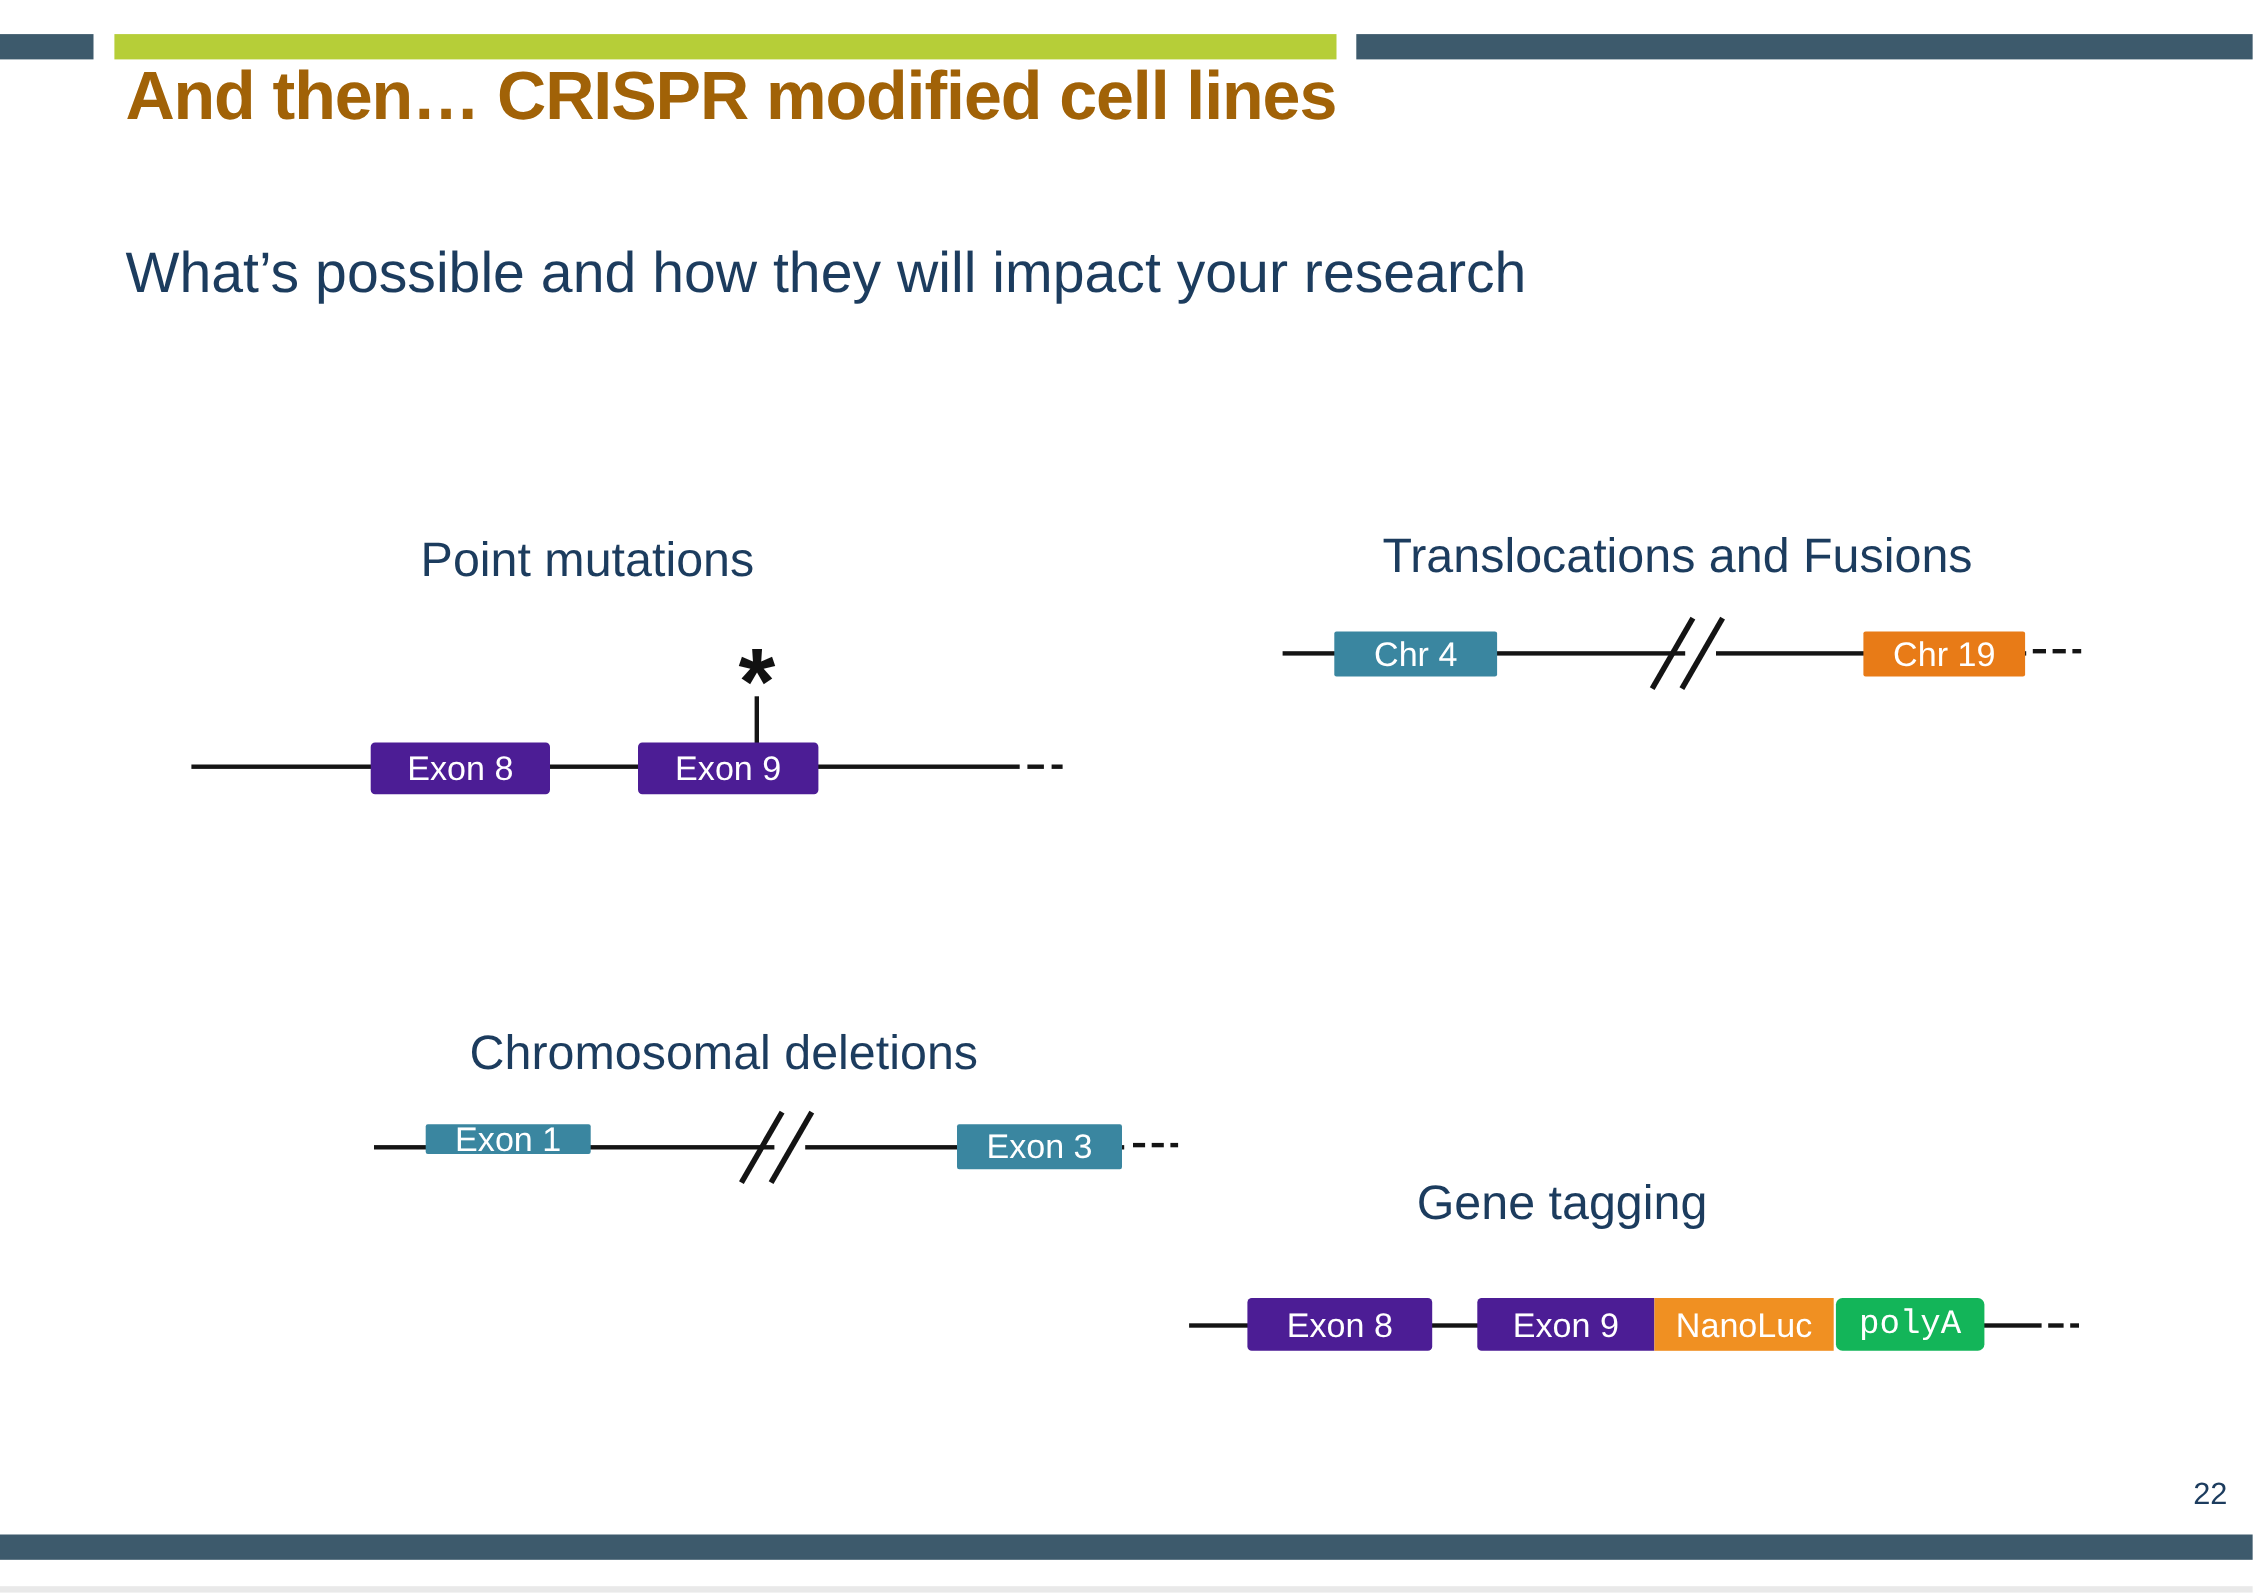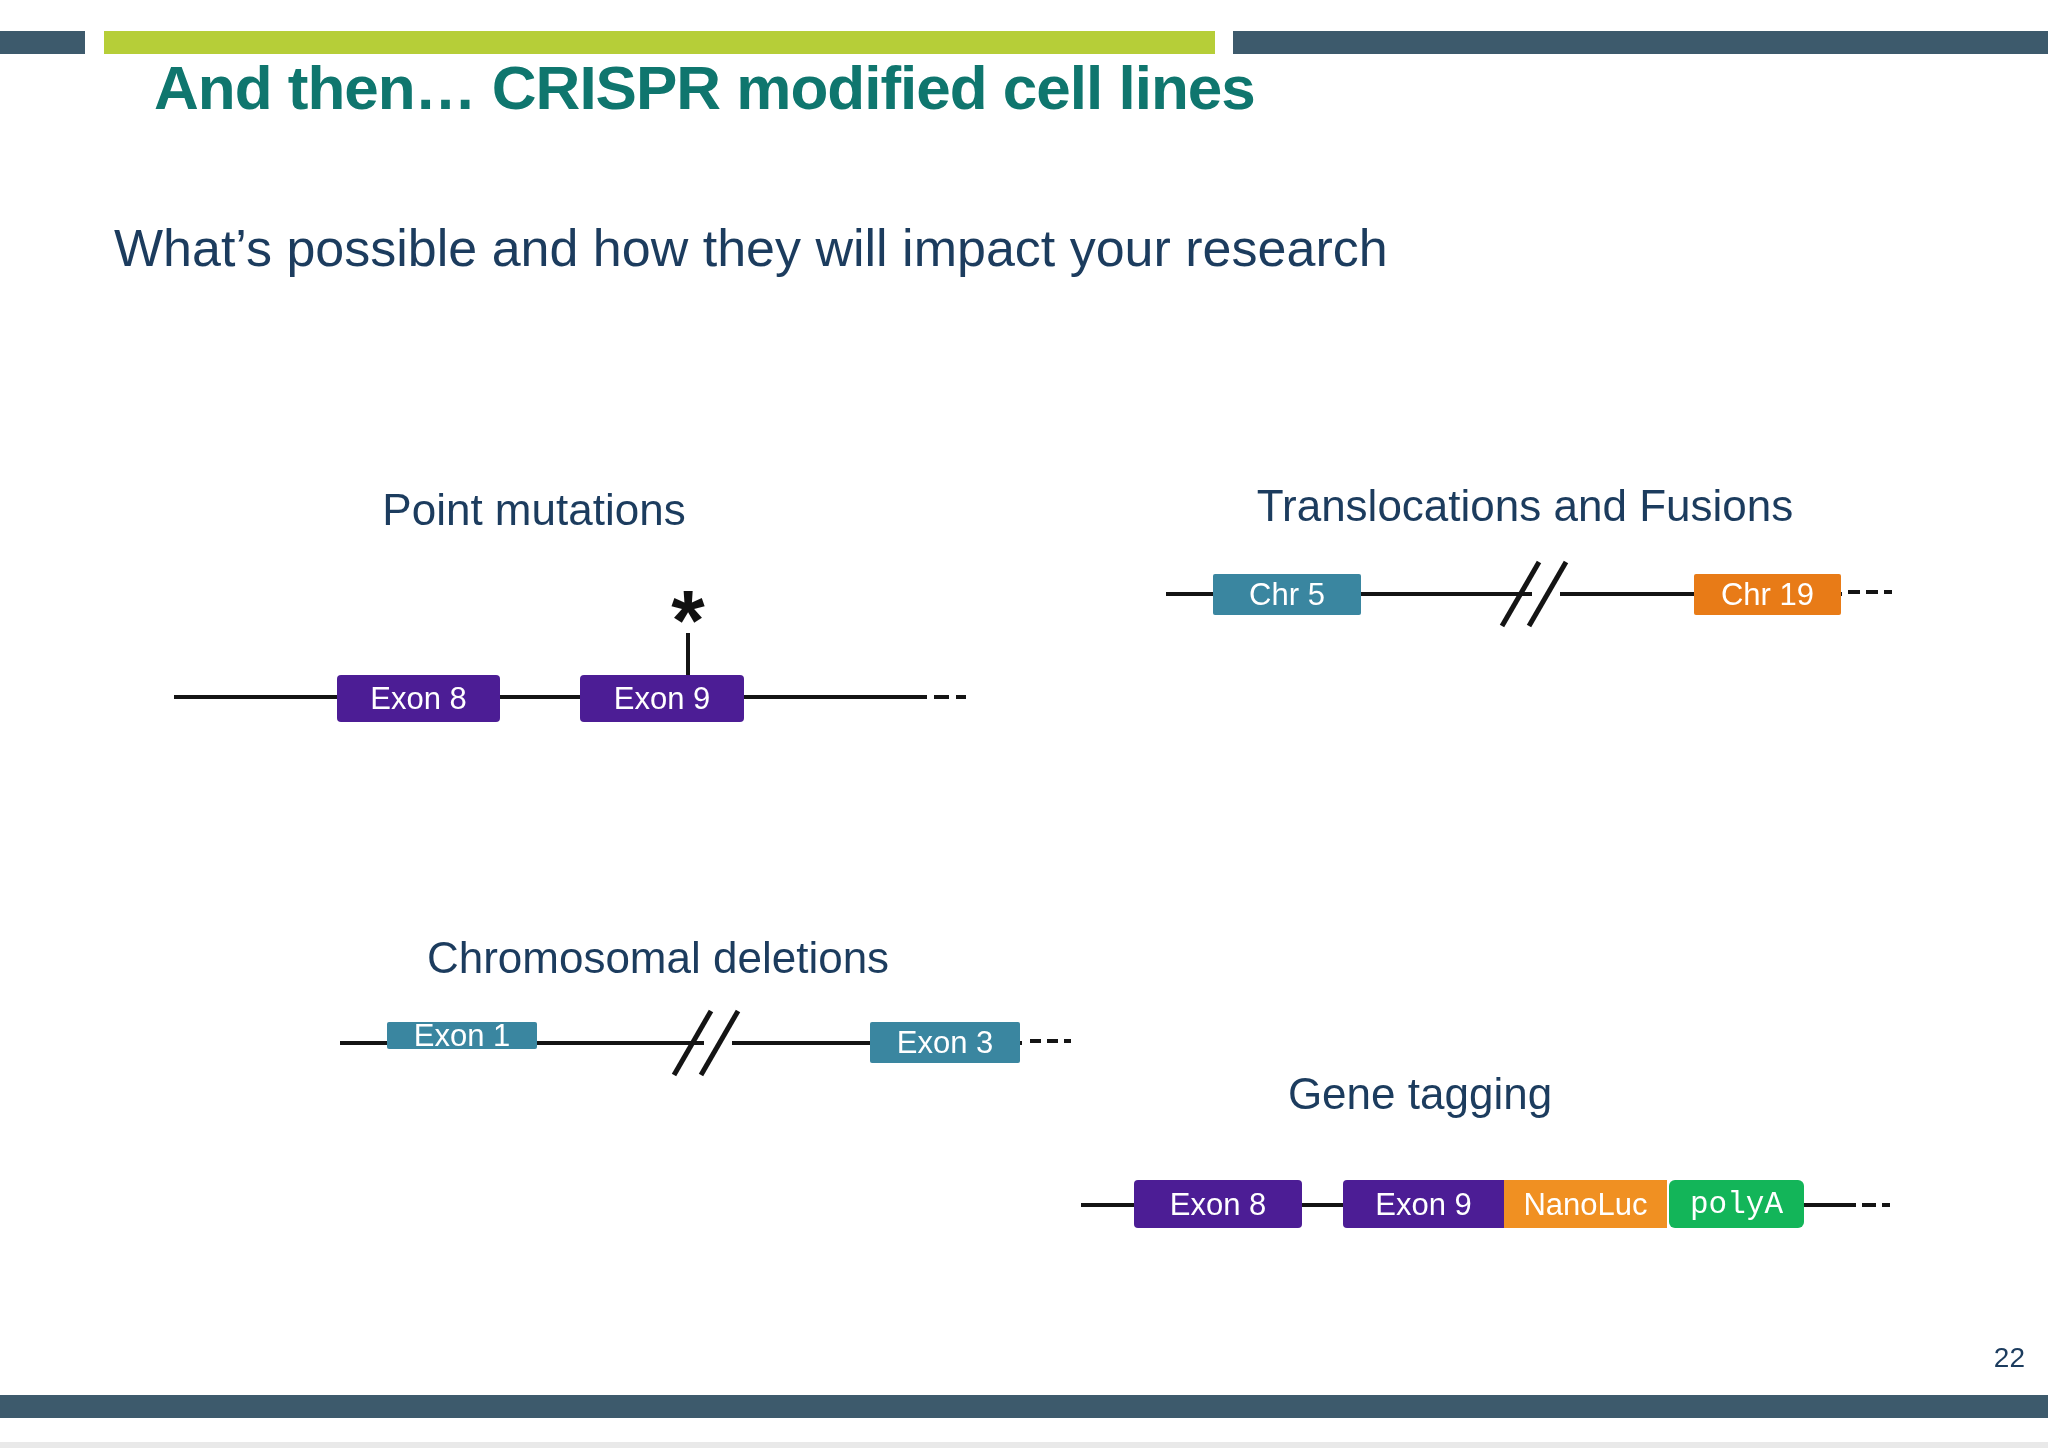--- a/index.html
+++ b/index.html
@@ -9,23 +9,22 @@
   }
   
   .bar{position:absolute;height:23px;top:31px;}
   .bar-slate{background:#3d5a6c;}
   .bar-green{background:#b6ce38;}
   .footer-bar{position:absolute;left:0;top:1395px;width:2048px;height:23px;background:#3d5a6c;}
   .footer-edge{position:absolute;left:0;top:1442px;width:2048px;height:6px;background:#e9e9e9;}
   
   .slide-title{
     position:absolute;left:114px;top:55px;width:1200px;
-    font-size:62px;font-weight:bold;color:#0f766e;letter-spacing:-1px;line-height:1.05;
+    font-size:62px;font-weight:bold;color:#a16207;letter-spacing:-1px;line-height:1.05;
     white-space:nowrap;
-    margin-left:40px;
   }
   .slide-subtitle{
     position:absolute;left:114px;top:220px;width:1500px;
     font-size:52px;color:#1c3c5e;line-height:1.1;white-space:nowrap;
   }
   .section-label{
     position:absolute;font-size:44px;color:#1c3c5e;text-align:center;white-space:nowrap;line-height:1.1;
   }
   .page-number{
     position:absolute;left:1955px;top:1342px;width:70px;text-align:right;
@@ -67,21 +66,21 @@
 <div class="asterisk" style="left:658px;top:585px;">*</div>
 <div class="stem" style="left:686px;top:633px;height:43px;"></div>
 <div class="gbox maroon" style="left:337px;top:675px;width:163px;height:47px;">Exon 8</div>
 <div class="gbox maroon" style="left:580px;top:675px;width:164px;height:47px;">Exon 9</div>
 
 <div class="section-label" style="left:1225px;top:482px;width:600px;">Translocations and Fusions</div>
 <div class="hline" style="left:1166px;top:592px;width:366px;"></div>
 <div class="hline" style="left:1560px;top:592px;width:282px;"></div>
 <div class="slash" style="left:1518px;top:557px;"></div>
 <div class="slash" style="left:1545px;top:557px;"></div>
-<div class="gbox teal" style="left:1213px;top:574px;width:148px;height:41px;">Chr 5</div>
+<div class="gbox teal" style="left:1213px;top:574px;width:148px;height:41px;">Chr 4</div>
 <div class="gbox orange" style="left:1694px;top:574px;width:147px;height:41px;">Chr 19</div>
 <div class="dash" style="left:1848px;top:590px;width:12px;"></div>
 <div class="dash" style="left:1866px;top:590px;width:12px;"></div>
 <div class="dash" style="left:1884px;top:590px;width:8px;"></div>
 
 <div class="section-label" style="left:358px;top:934px;width:600px;">Chromosomal deletions</div>
 <div class="hline" style="left:340px;top:1041px;width:364px;"></div>
 <div class="hline" style="left:732px;top:1041px;width:290px;"></div>
 <div class="slash" style="left:690px;top:1006px;"></div>
 <div class="slash" style="left:717px;top:1006px;"></div>

